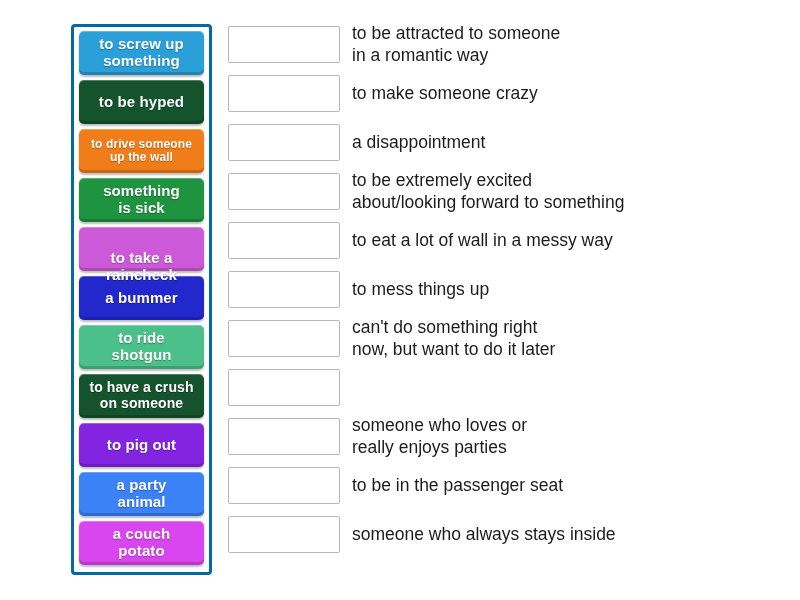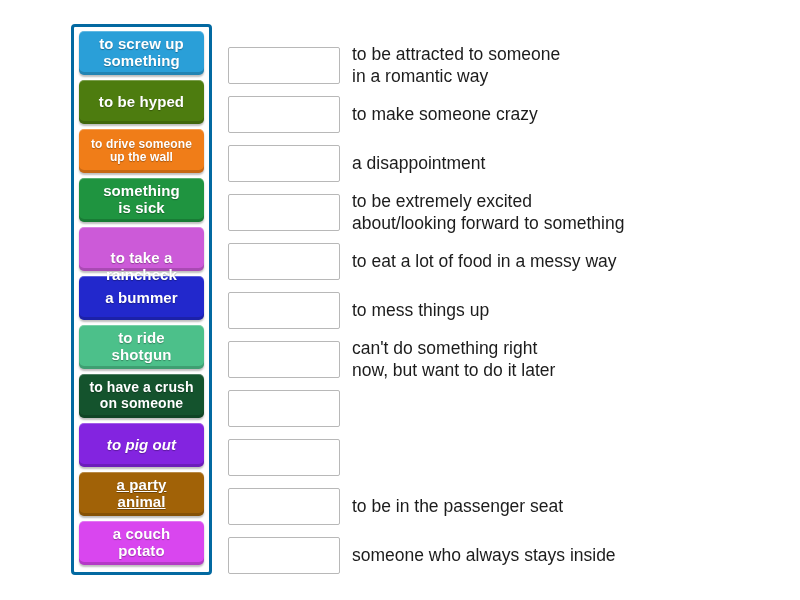--- a/index.html
+++ b/index.html
@@ -69,21 +69,21 @@
   }
 
   .tile.fs-15 .tile-label { font-size: 15px; }
   .tile.fs-14 .tile-label { font-size: 14px; }
   .tile.fs-12 .tile-label { font-size: 12px; }
 
   
   #rows-panel {
     position: absolute;
     left: 228px;
-    top: 42px;
+    top: 21px;
     width: 540px;
   }
 
   .answer-row {
     display: flex;
     align-items: center;
     height: 46px;
     margin-bottom: 3px;
   }
 
@@ -112,21 +112,21 @@
 <div id="activity">
 
   <div id="tiles-panel">
       <div class="tile-slot">
         <div class="tile fs-15" style="background: rgb(42, 159, 216);">
           <span class="tile-label" style="white-space: pre-line;">to screw up
 something</span>
         </div>
       </div>
       <div class="tile-slot">
-        <div class="tile fs-15" style="background: #4d7c0f;">
+        <div class="tile fs-15" style="background: #14532d;">
           <span class="tile-label" style="white-space: pre-line;">to be hyped</span>
         </div>
       </div>
       <div class="tile-slot">
         <div class="tile fs-12" style="background: rgb(240, 125, 24);">
           <span class="tile-label" style="white-space: pre-line;">to drive someone
 up the wall</span>
         </div>
       </div>
       <div class="tile-slot">
@@ -153,25 +153,25 @@
         </div>
       </div>
       <div class="tile-slot">
         <div class="tile fs-14" style="background: #14532d;">
           <span class="tile-label" style="white-space: pre-line;">to have a crush
 on someone</span>
         </div>
       </div>
       <div class="tile-slot">
         <div class="tile fs-15" style="background: rgb(131, 36, 224);">
-          <span class="tile-label" style="white-space: pre-line; font-style: italic;">to pig out</span>
-        </div>
-      </div>
-      <div class="tile-slot">
-        <div class="tile fs-15" style="background: #a16207; text-decoration: underline;">
+          <span class="tile-label" style="white-space: pre-line;">to pig out</span>
+        </div>
+      </div>
+      <div class="tile-slot">
+        <div class="tile fs-15" style="background: #3b82f6;">
           <span class="tile-label" style="white-space: pre-line;">a party
 animal</span>
         </div>
       </div>
       <div class="tile-slot">
         <div class="tile fs-15" style="background: #d946ef;">
           <span class="tile-label" style="white-space: pre-line;">a couch
 potato</span>
         </div>
       </div>
@@ -191,36 +191,38 @@
         <div class="drop-box"></div>
         <div class="definition">a disappointment</div>
       </div>
       <div class="answer-row">
         <div class="drop-box"></div>
         <div class="definition">to be extremely excited
 about/looking forward to something</div>
       </div>
       <div class="answer-row">
         <div class="drop-box"></div>
-        <div class="definition">to eat a lot of food in a messy way</div>
+        <div class="definition">to eat a lot of wall in a messy way</div>
       </div>
       <div class="answer-row">
         <div class="drop-box"></div>
         <div class="definition">to mess things up</div>
       </div>
       <div class="answer-row">
         <div class="drop-box"></div>
         <div class="definition">can't do something right
 now, but want to do it later</div>
       </div>
       <div class="answer-row">
         <div class="drop-box"></div>
       </div>
       <div class="answer-row">
         <div class="drop-box"></div>
+        <div class="definition">someone who loves or
+really enjoys parties</div>
       </div>
       <div class="answer-row">
         <div class="drop-box"></div>
         <div class="definition">to be in the passenger seat</div>
       </div>
       <div class="answer-row">
         <div class="drop-box"></div>
         <div class="definition">someone who always stays inside</div>
       </div>
     </div>

